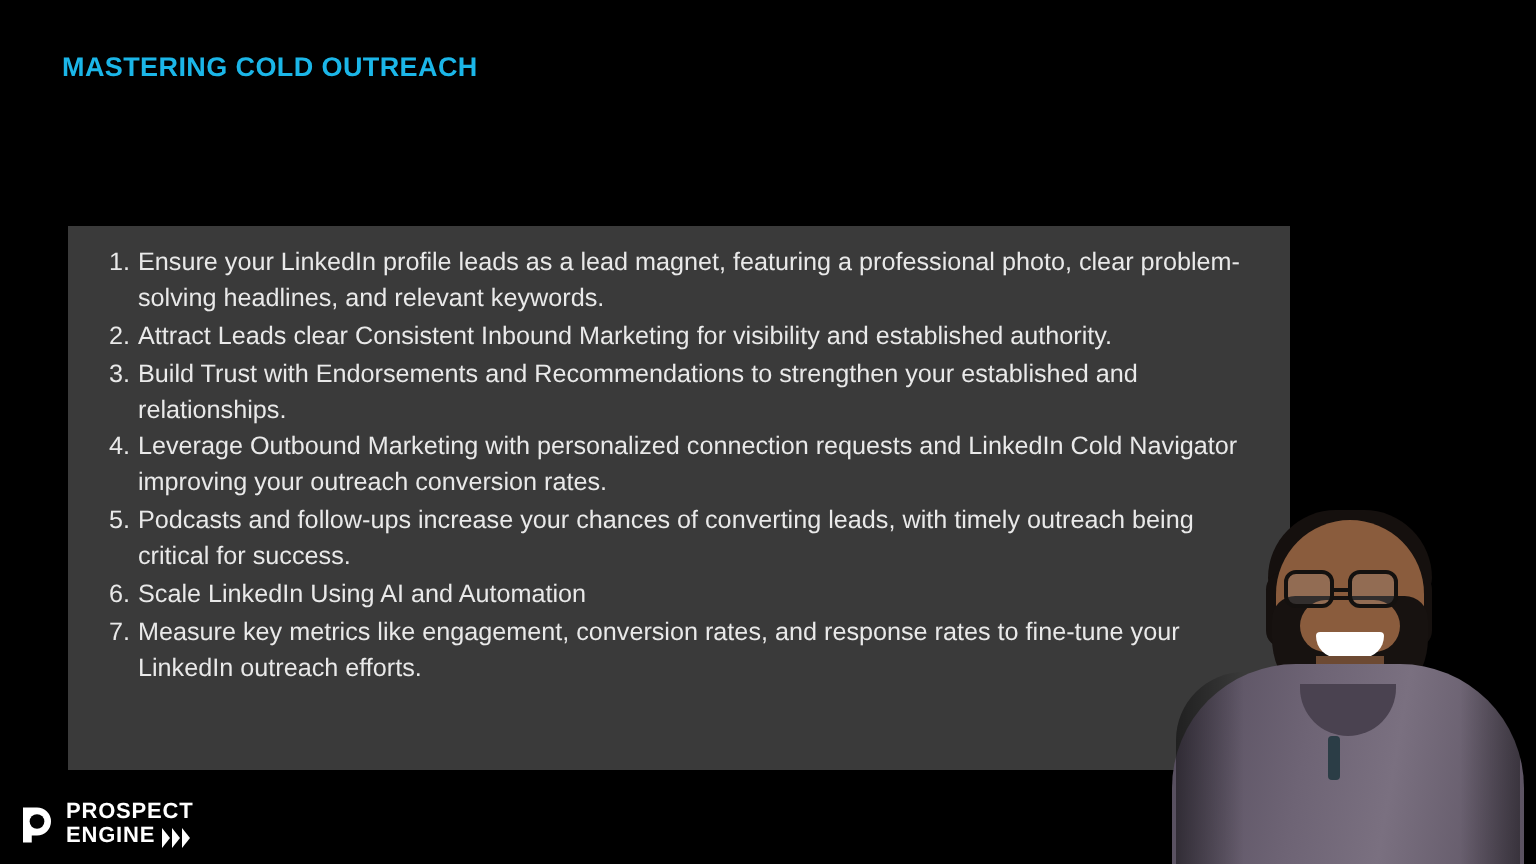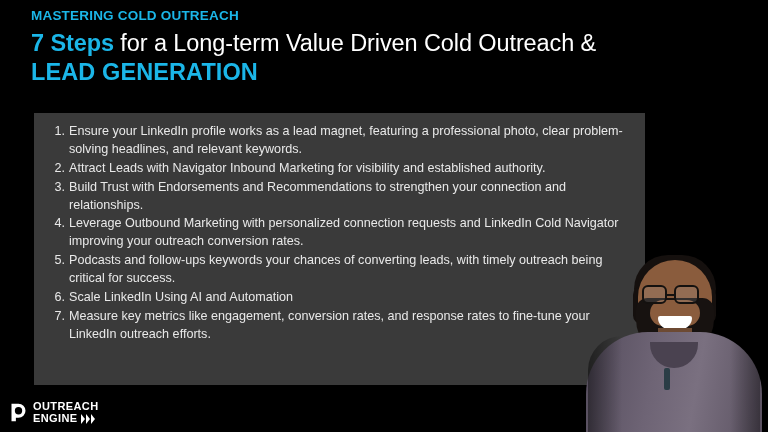--- a/index.html
+++ b/index.html
@@ -13,21 +13,21 @@
 
   #slide {
     position:relative;
     width:768px; height:432px;
     background:#000000;
   }
 
   
   #header {
     position:absolute;
-    left:31px; top:8px;
+    left:31px; top:26px;
     width:700px;
   }
 
   #eyebrow {
     font-family:"Liberation Sans", sans-serif;
     font-size:13.5px;
     font-weight:bold;
     letter-spacing:0.2px;
     color:#1BB6E8;
     line-height:1.15;
@@ -270,52 +270,48 @@
     border-left:4px solid #ffffff;
   }
 </style>
 </head>
 <body>
 
 <div id="slide">
 
   <div id="header">
     <div id="eyebrow">MASTERING COLD OUTREACH</div>
-    <div id="title">
-      <span class="accent-bold">7 Steps</span><span> for a Long-term Value Driven Cold Outreach &amp;</span>
-      <span id="title-line2">LEAD GENERATION</span>
-    </div>
   </div>
 
   <div id="content-panel">
     <ol id="steps-list">
 
       <li class="step-item">
         <span class="step-num">1.</span>
-        <span class="step-text">Ensure your LinkedIn profile works as a lead magnet, featuring a professional photo, clear problem-solving headlines, and relevant keywords.</span>
+        <span class="step-text">Ensure your LinkedIn profile leads as a lead magnet, featuring a professional photo, clear problem-solving headlines, and relevant keywords.</span>
       </li>
 
       <li class="step-item">
         <span class="step-num">2.</span>
-        <span class="step-text">Attract Leads with Navigator Inbound Marketing for visibility and established authority.</span>
+        <span class="step-text">Attract Leads clear Consistent Inbound Marketing for visibility and established authority.</span>
       </li>
 
       <li class="step-item">
         <span class="step-num">3.</span>
-        <span class="step-text">Build Trust with Endorsements and Recommendations to strengthen your connection and relationships.</span>
+        <span class="step-text">Build Trust with Endorsements and Recommendations to strengthen your established and relationships.</span>
       </li>
 
       <li class="step-item">
         <span class="step-num">4.</span>
         <span class="step-text">Leverage Outbound Marketing with personalized connection requests and LinkedIn Cold Navigator improving your outreach conversion rates.</span>
       </li>
 
       <li class="step-item">
         <span class="step-num">5.</span>
-        <span class="step-text">Podcasts and follow-ups keywords your chances of converting leads, with timely outreach being critical for success.</span>
+        <span class="step-text">Podcasts and follow-ups increase your chances of converting leads, with timely outreach being critical for success.</span>
       </li>
 
       <li class="step-item">
         <span class="step-num">6.</span>
         <span class="step-text">Scale LinkedIn Using AI and Automation</span>
       </li>
 
       <li class="step-item">
         <span class="step-num">7.</span>
         <span class="step-text">Measure key metrics like engagement, conversion rates, and response rates to fine-tune your LinkedIn outreach efforts.</span>
@@ -344,21 +340,21 @@
       <div class="lanyard"></div>
     </div>
   </div>
 
   <div id="logo">
     <svg id="logo-mark" viewBox="0 0 24 24">
       <path d="M4 2 L12 2 A8 8 0 0 1 12 18 L9 18 L9 22 L4 22 Z" fill="#ffffff"></path>
       <circle cx="12" cy="10" r="4.2" fill="#000000"></circle>
     </svg>
     <div id="logo-words">
-      <div class="logo-line logo-line-1">OUTREACH</div>
+      <div class="logo-line logo-line-1">PROSPECT</div>
       <div class="logo-line">
         <span>ENGINE</span>
         <span id="logo-chevrons">
           <i class="chev"></i>
             <i class="chev"></i>
             <i class="chev"></i>
         </span>
       </div>
     </div>
   </div>

